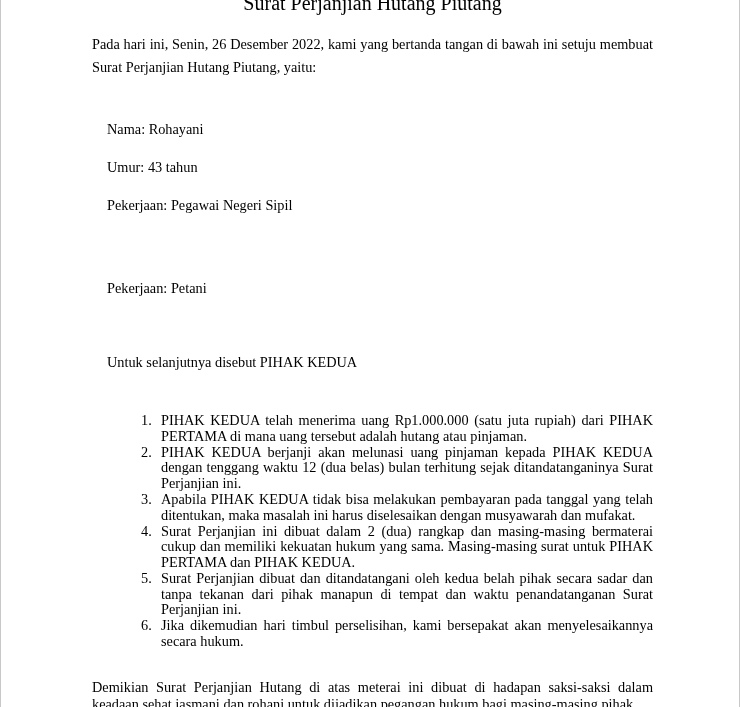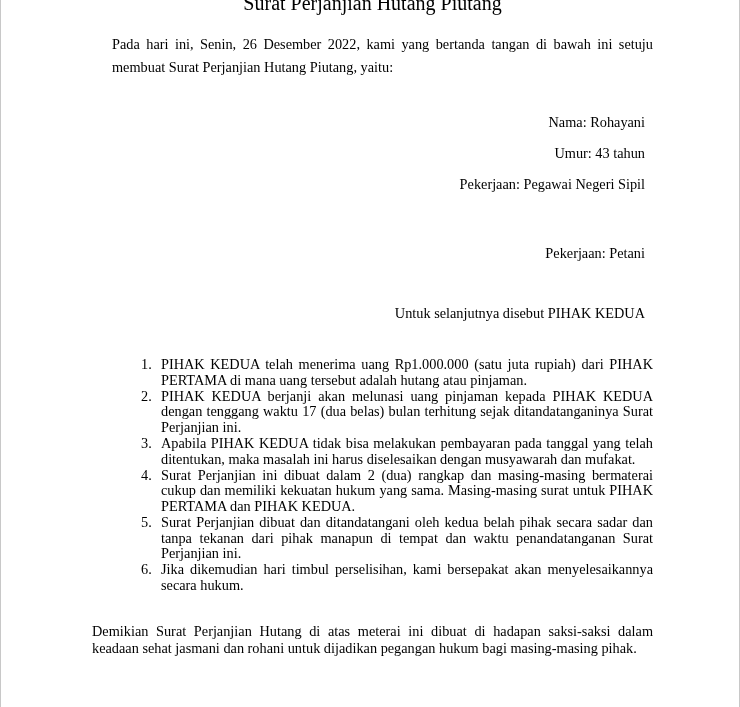--- a/index.html
+++ b/index.html
@@ -45,32 +45,31 @@
   .para {
     font-size: 14.3px;
     line-height: 23.3px;
     text-align: justify;
     text-justify: inter-word;
     margin: 0;
   }
 
   .para.intro {
     margin-top: 9px;
-    margin-left: 20px;
   }
 
   .gap-lg { height: 23px; }
   .gap-md { height: 20px; }
   .gap-sm { height: 10px; }
 
   .field-line {
     font-size: 14.3px;
     line-height: 23.3px;
-    text-align: right;
-    margin: 8px;
+    text-align: left;
+    margin: 15px;
     white-space: nowrap;
   }
 
   .misspell {
     text-decoration: underline wavy #e03030;
     text-decoration-skip-ink: none;
     -webkit-text-decoration: underline wavy #e03030;
   }
 
   .list-block {
@@ -132,21 +131,21 @@
     <p class="field-line">Pekerjaan: Petani</p>
 
     <div class="gap-md"></div>
 
     <p class="field-line">Untuk selanjutnya disebut PIHAK KEDUA</p>
 
     <div style="height:24px"></div>
 
     <ol class="list-block">
       <li><span class="num">1.</span><span>PIHAK KEDUA   telah menerima uang Rp1.000.000   (satu juta rupiah) dari PIHAK PERTAMA di mana uang tersebut adalah hutang atau pinjaman.</span></li>
-      <li><span class="num">2.</span><span>PIHAK KEDUA berjanji akan melunasi uang pinjaman kepada PIHAK KEDUA dengan tenggang waktu 17 (dua belas) bulan terhitung sejak ditandatanganinya Surat Perjanjian ini.</span></li>
+      <li><span class="num">2.</span><span>PIHAK KEDUA berjanji akan melunasi uang pinjaman kepada PIHAK KEDUA dengan tenggang waktu 12 (dua belas) bulan terhitung sejak ditandatanganinya Surat Perjanjian ini.</span></li>
       <li><span class="num">3.</span><span>Apabila PIHAK KEDUA tidak bisa melakukan pembayaran pada tanggal yang telah ditentukan, maka masalah ini harus diselesaikan dengan musyawarah dan mufakat.</span></li>
       <li><span class="num">4.</span><span>Surat Perjanjian ini dibuat dalam 2 (dua) rangkap dan masing-masing bermaterai cukup dan memiliki kekuatan hukum yang sama. Masing-masing surat untuk PIHAK PERTAMA dan PIHAK KEDUA.</span></li>
       <li><span class="num">5.</span><span>Surat Perjanjian dibuat dan ditandatangani oleh kedua belah pihak secara sadar dan tanpa tekanan dari pihak manapun di tempat dan waktu penandatanganan Surat Perjanjian ini.</span></li>
       <li><span class="num">6.</span><span>Jika dikemudian hari timbul perselisihan, kami bersepakat akan menyelesaikannya secara hukum.</span></li>
     </ol>
 
     <div style="height:29px"></div>
 
     <p class="closing">Demikian Surat Perjanjian Hutang di atas meterai ini dibuat di hadapan saksi-saksi dalam keadaan sehat jasmani dan rohani untuk dijadikan pegangan hukum bagi masing-masing pihak.</p>
 

